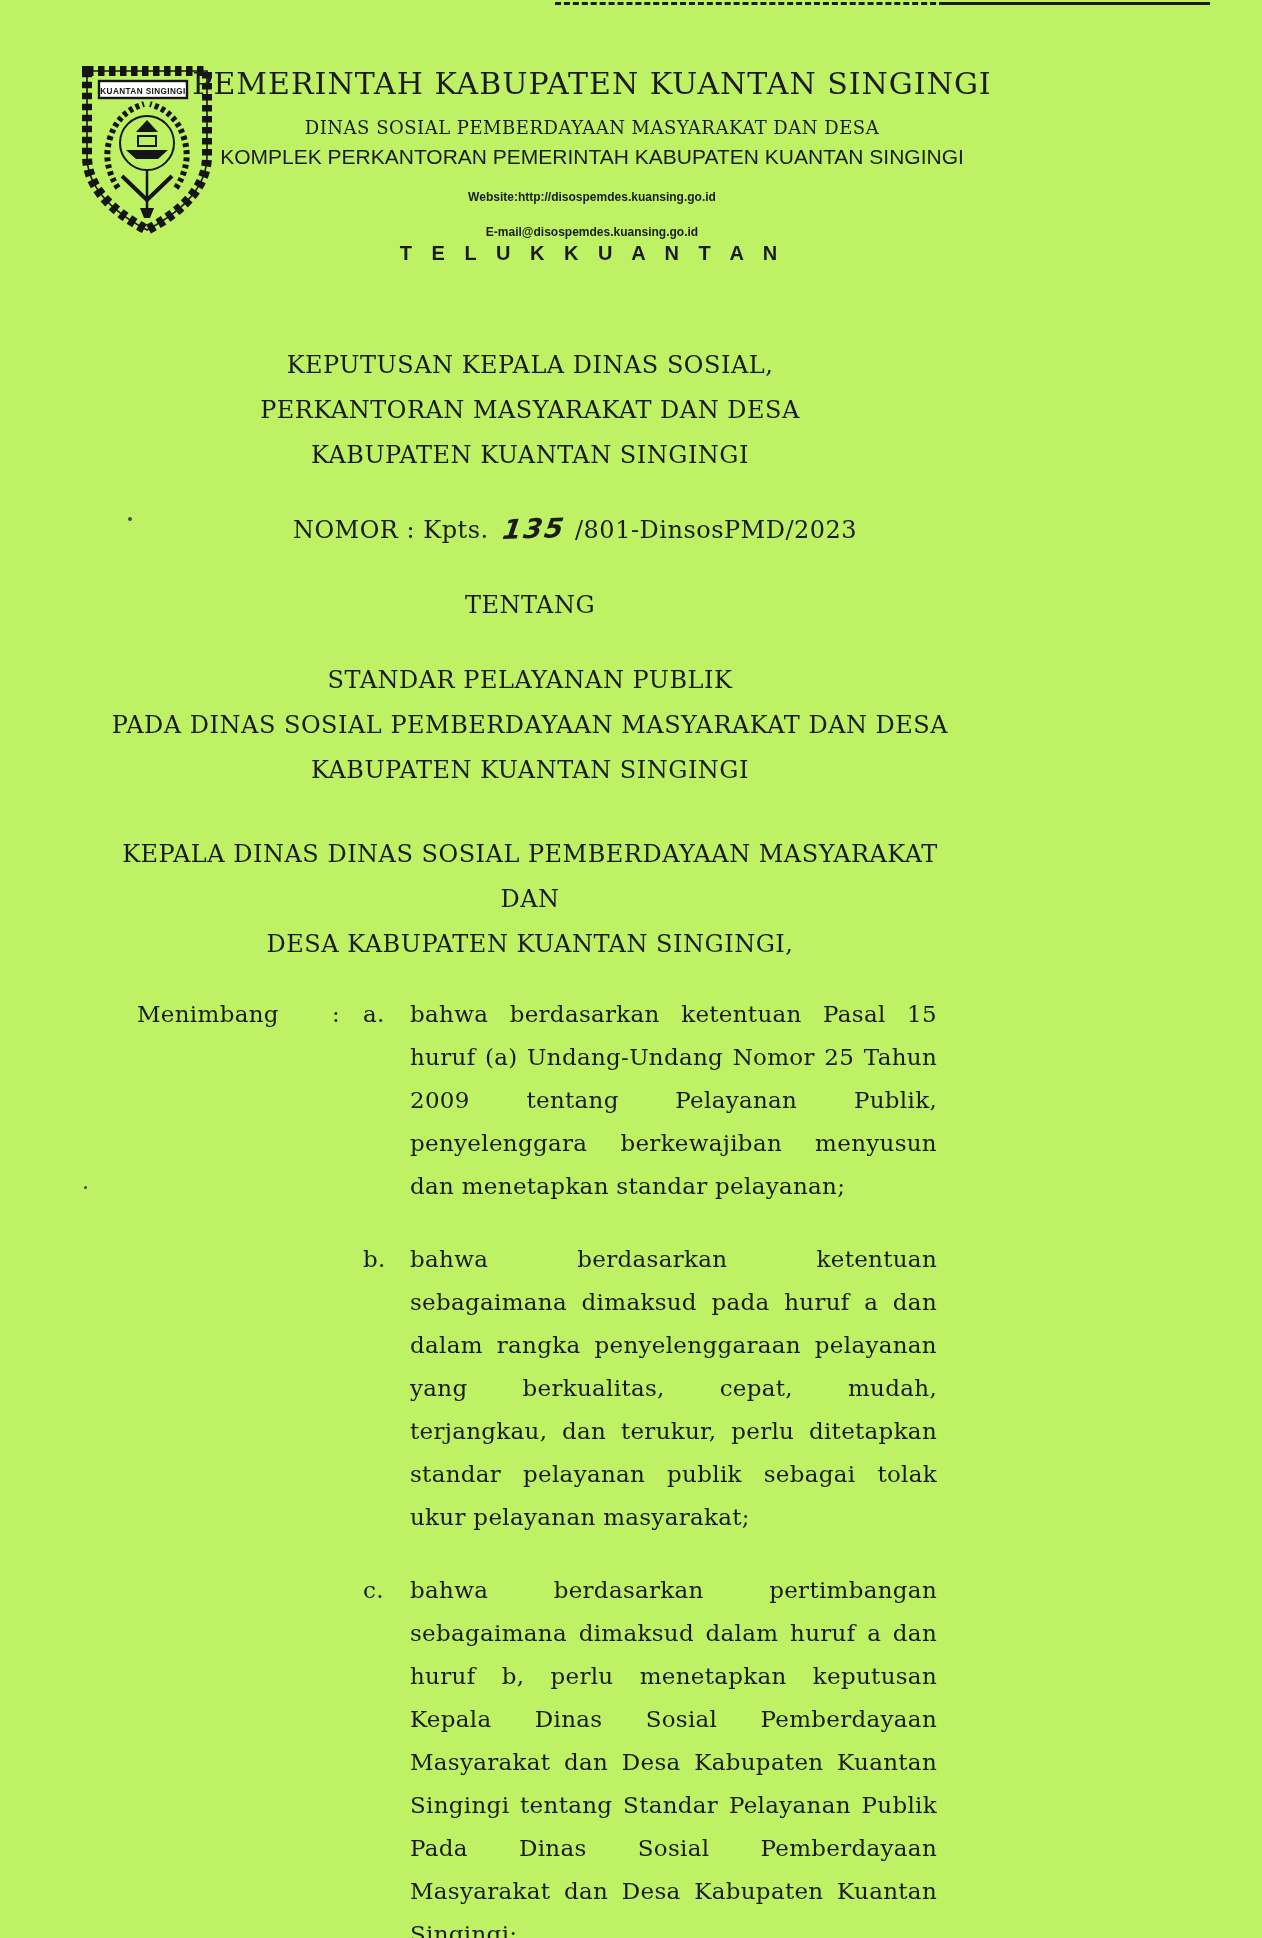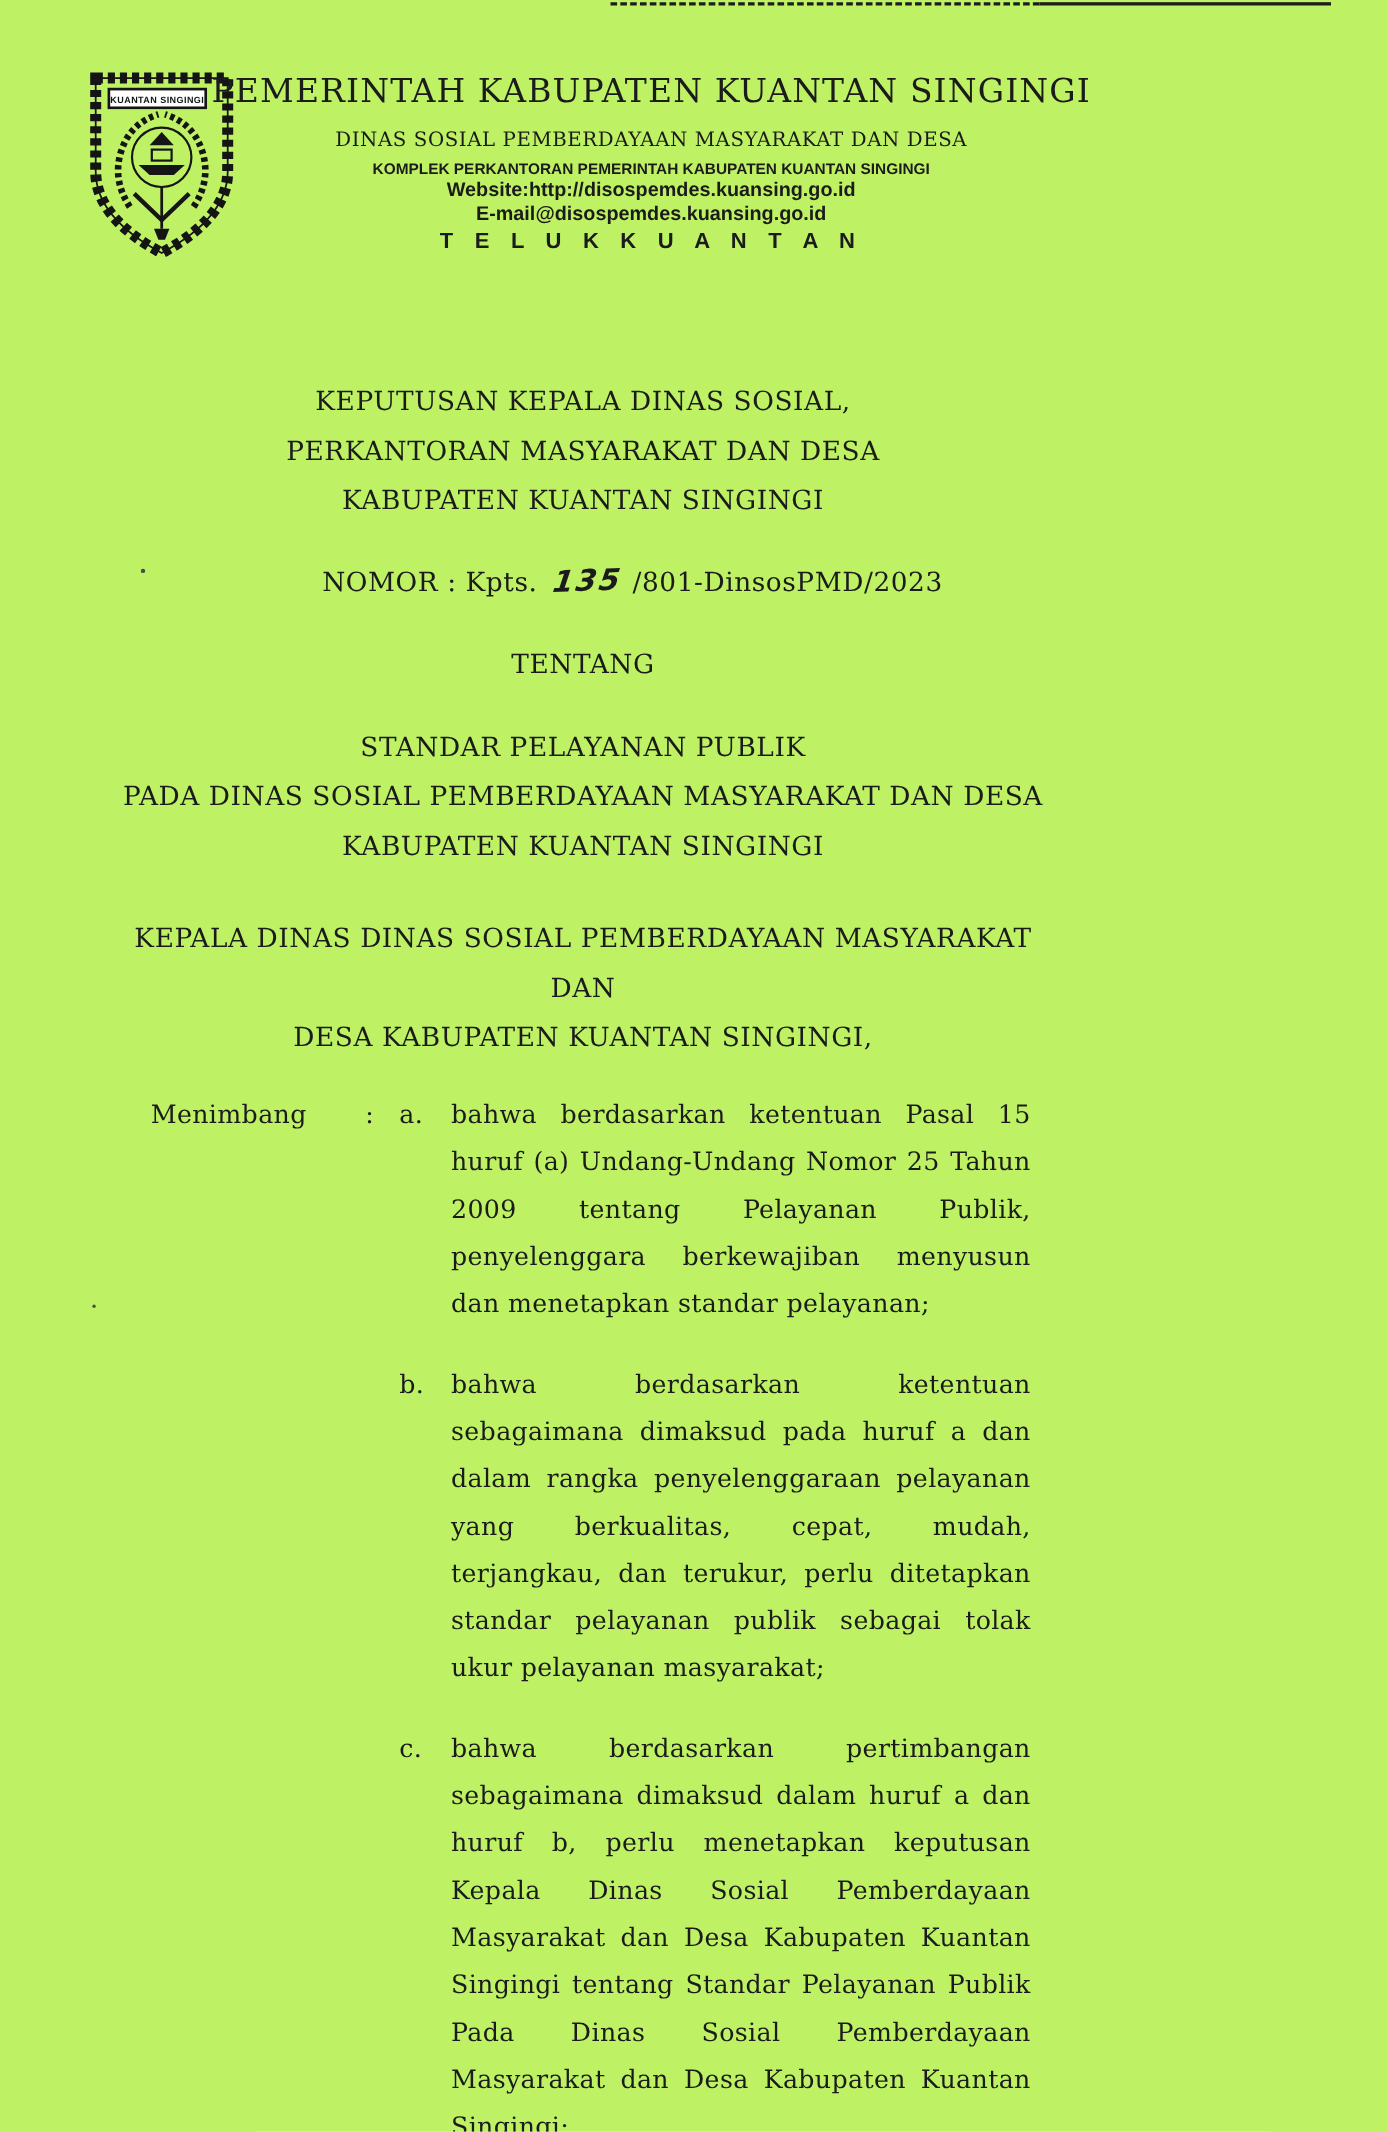--- a/index.html
+++ b/index.html
@@ -29,25 +29,25 @@
   
   .logo { position:absolute; left:78px; top:60px; }
   .letterhead-text {
     position:absolute; left:112px; top:66px; width:960px;
     text-align:center;
   }
   .lh-line1 { font-size:30px; letter-spacing:1px; white-space:nowrap; }
   .lh-line2 { font-size:18px; letter-spacing:0.5px; margin-top:16px; white-space:nowrap; }
   .lh-line3 {
     font-family:"Liberation Sans",sans-serif;
-    font-size:14px; font-weight:bold; margin-top:7px; white-space:nowrap;
+    font-size:21px; font-weight:normal; margin-top:7px; white-space:nowrap;
   }
   .lh-web, .lh-mail {
     font-family:"Liberation Sans",sans-serif;
-    font-size:18px; font-weight:bold; margin-top:1px; white-space:nowrap;
+    font-size:12px; font-weight:bold; margin-top:21px; white-space:nowrap;
   }
   .lh-city {
     font-family:"Liberation Sans",sans-serif;
     font-size:20px; font-weight:bold; letter-spacing:7px; margin-top:3px; white-space:nowrap;
   }
 
   
   .center-col {
     position:absolute; left:100px; top:343px; width:860px;
     text-align:center; font-size:24px; line-height:45px; letter-spacing:0.5px;

